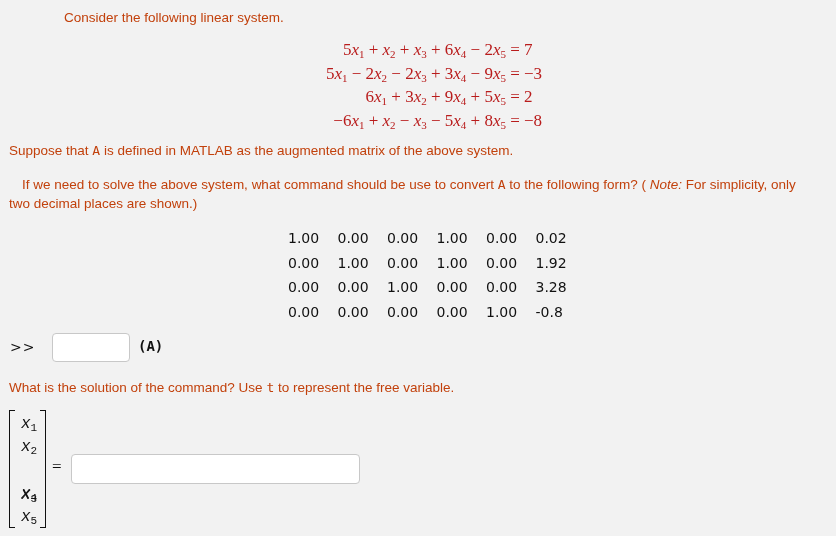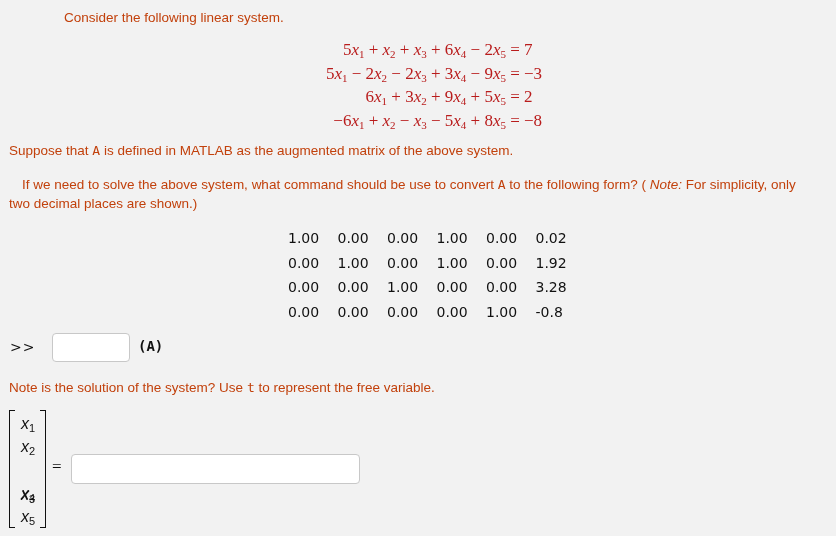--- a/index.html
+++ b/index.html
@@ -84,21 +84,21 @@
       left: 9px; top: 410px; width: 37px; height: 118px;
     }
     .bracket-left, .bracket-right {
       position: absolute; top: 0; bottom: 0; width: 5px;
       border-top: 1.5px solid #111; border-bottom: 1.5px solid #111;
     }
     .bracket-left { left: 0; border-left: 1.5px solid #111; }
     .bracket-right { right: 0; border-right: 1.5px solid #111; }
     .vec-entry {
       position: absolute; left: 12px;
-      font-family: Liberation Sans, sans-serif;
+      font-family: Liberation Mono, monospace;
       font-style: italic;
       font-size: 16px;
       line-height: 16px;
     }
     .vec-entry sub { font-size: 11px; font-style: normal; vertical-align: -3px; line-height: 0; }
     .equals {
       left: 52px; top: 457px;
       font-family: "Liberation Serif", "DejaVu Serif", serif;
       font-size: 17px;
     }
@@ -158,21 +158,21 @@
         <td>1.00</td>
         <td>-0.8</td>
       </tr>
     </tbody>
 </table>
 
 <div class="abs prompt">&gt;&gt;</div>
 <input class="abs input-box" style="left: 52px; top: 333px; width: 78px; height: 29px;" type="text" value="">
 <div class="abs label-a">(A)</div>
 
-<div class="abs text" style="left:9px; top:380px;"><span>Note is the solution of the system? Use </span><span class="code-inline">t</span><span> to represent the free variable.</span></div>
+<div class="abs text" style="left:9px; top:380px;"><span>What is the solution of the command? Use </span><span class="code-inline">t</span><span> to represent the free variable.</span></div>
 
 <div class="abs vector">
   <div class="bracket-left"></div>
   <div class="bracket-right"></div>
   <div class="vec-entry" style="top:6px;"><span>x</span><sub>1</sub></div>
   <div class="vec-entry" style="top:29px;"><span>x</span><sub>2</sub></div>
   <div class="vec-entry" style="top:53px;margin-top:24px;"><span>x</span><sub>3</sub></div>
   <div class="vec-entry" style="top:76px;"><span>x</span><sub>4</sub></div>
   <div class="vec-entry" style="top:99px;"><span>x</span><sub>5</sub></div>
 </div>

